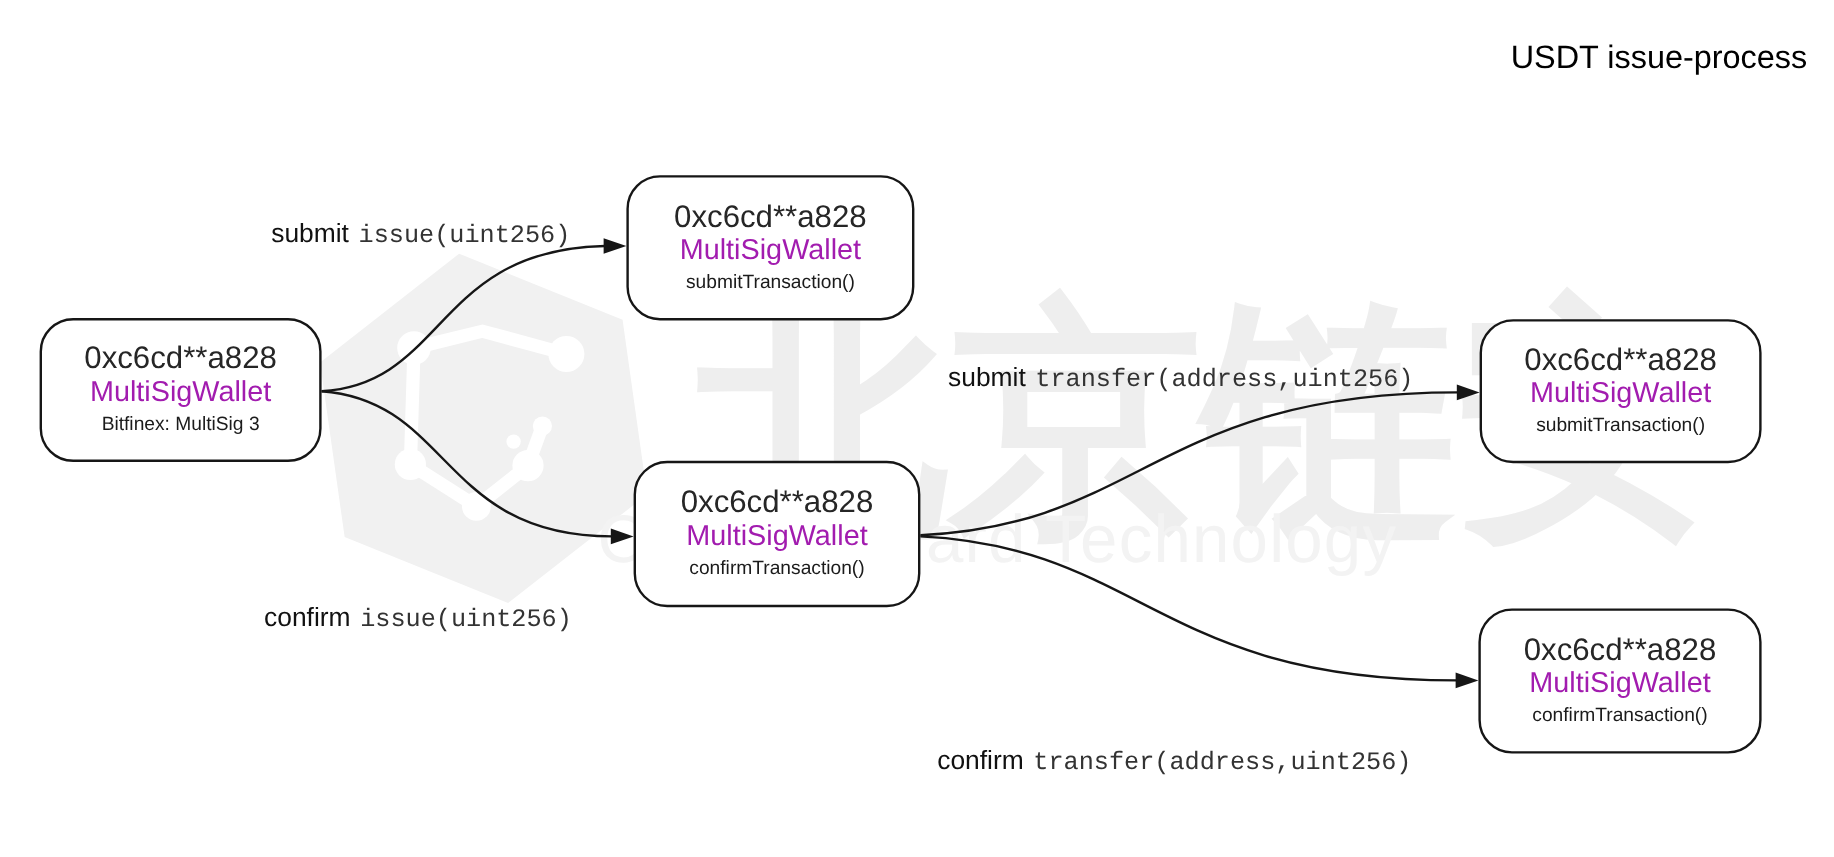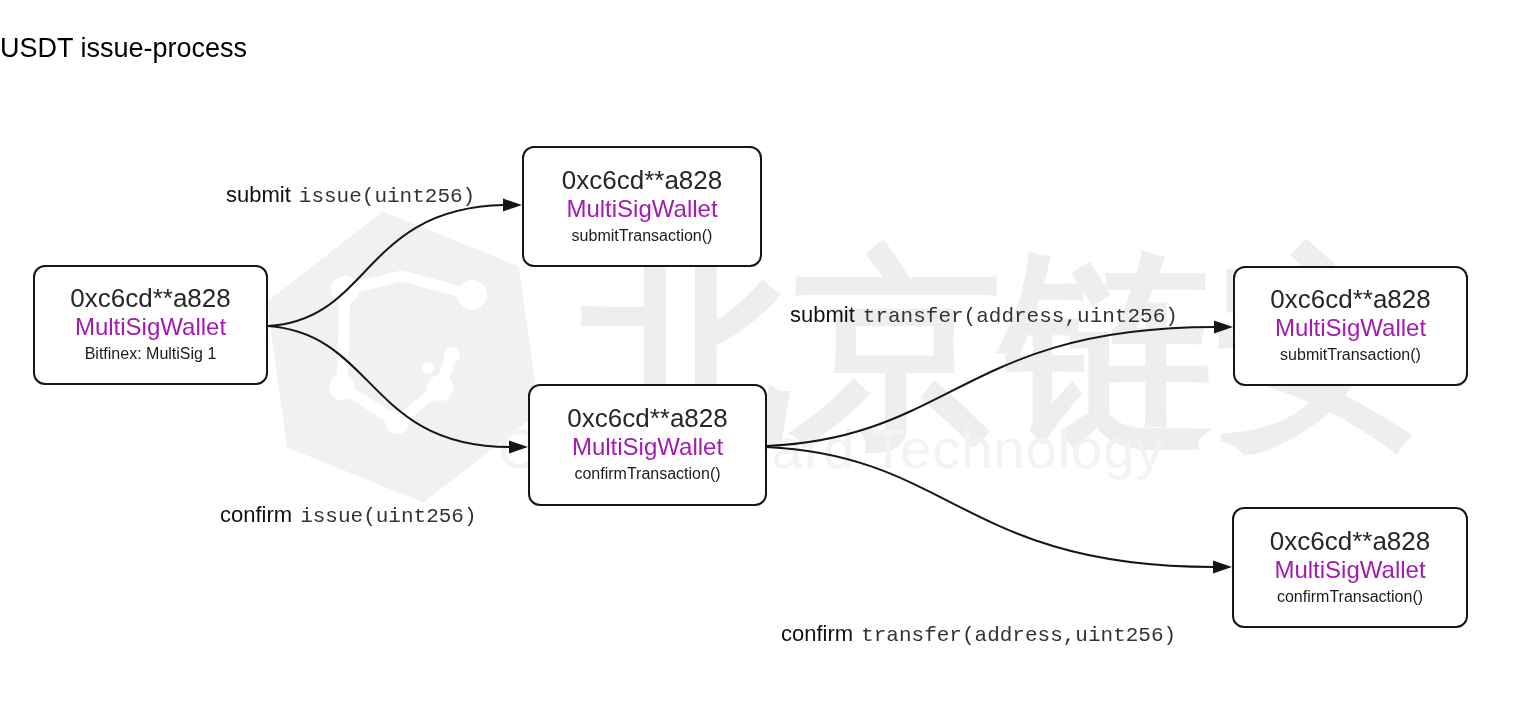--- a/index.html
+++ b/index.html
@@ -33,21 +33,21 @@
   
   #edges-layer { position: absolute; inset: 0; z-index: 1; }
   .edge-path { stroke: #161616; stroke-width: 2; fill: none; }
   .arrowhead { fill: #161616; stroke: none; }
 
   
   .node {
     position: absolute; z-index: 2;
     background: #ffffff;
     border: 2px solid #161616;
-    border-radius: 12px;
+    border-radius: 28px;
     box-sizing: border-box;
     display: flex; flex-direction: column;
     align-items: center; justify-content: center;
     gap: 2px;
     text-align: center;
   }
   .node .address  { font-size: 26px; line-height: 30px; color: #262626; }
   .node .contract { font-size: 24px; line-height: 23px; color: #a21caf; }
   .node .detail   { font-size: 16px; line-height: 27px; color: #1b1b1b; }
 
@@ -68,21 +68,21 @@
   }
   #label-submit-issue     { left: 226px; top: 154px; }
   #label-confirm-issue    { left: 220px; top: 474px; }
   #label-submit-transfer  { left: 790px; top: 274px; }
   #label-confirm-transfer { left: 781px; top: 593px; }
 
   
   #diagram-title {
     position: absolute; z-index: 2;
     left: 0; top: 33px; width: 1506px;
-    text-align: left;
+    text-align: right;
     font-size: 27px; color: #000000;
   }
 </style>
 </head>
 <body>
 
 <div id="canvas">
 
   <div id="watermark-layer">
     <svg width="1528" height="714" viewBox="0 0 1528 714">
@@ -123,21 +123,21 @@
     <path class="edge-path" d="M 767 446 C 952 438 965 327 1215 327"></path>
     <polygon class="arrowhead" points="1233,327 1214,320.5 1214,333.5"></polygon>
 
     <path class="edge-path" d="M 767 447 C 952 456 965 567 1214 567"></path>
     <polygon class="arrowhead" points="1232,567 1213,560.5 1213,573.5"></polygon>
   </svg>
 
   <div class="node" id="node-wallet">
     <div class="address">0xc6cd**a828</div>
     <div class="contract">MultiSigWallet</div>
-    <div class="detail">Bitfinex: MultiSig 1</div>
+    <div class="detail">Bitfinex: MultiSig 3</div>
   </div>
 
   <div class="node" id="node-submit-issue">
     <div class="address">0xc6cd**a828</div>
     <div class="contract">MultiSigWallet</div>
     <div class="detail">submitTransaction()</div>
   </div>
 
   <div class="node" id="node-confirm-issue">
     <div class="address">0xc6cd**a828</div>

